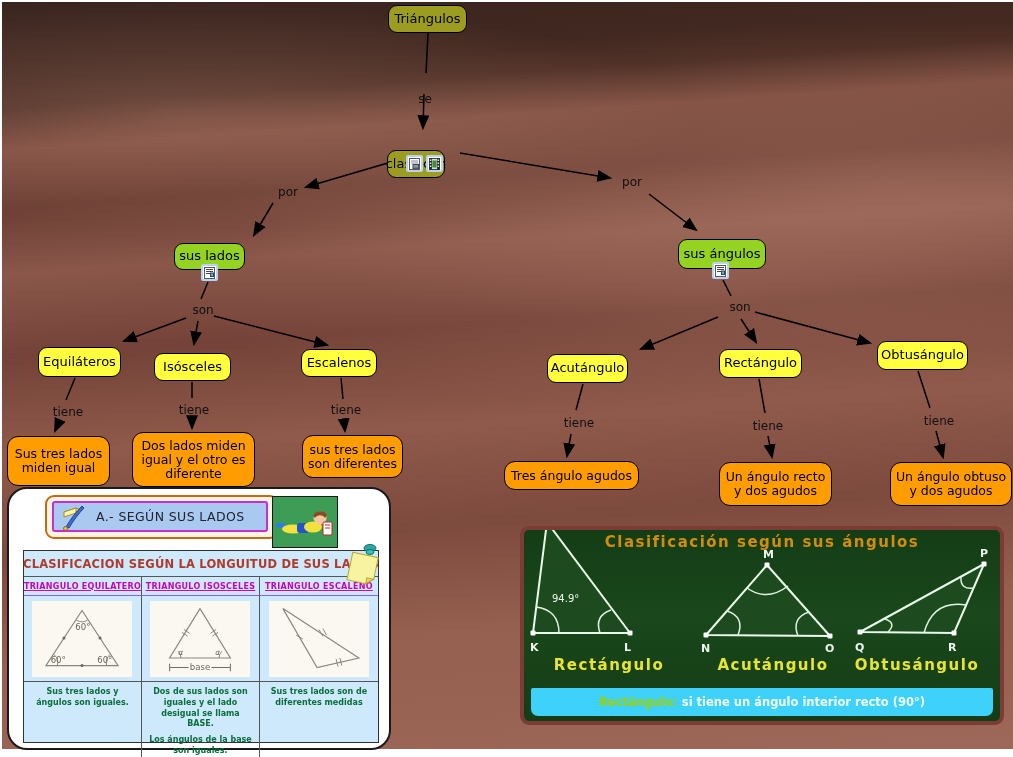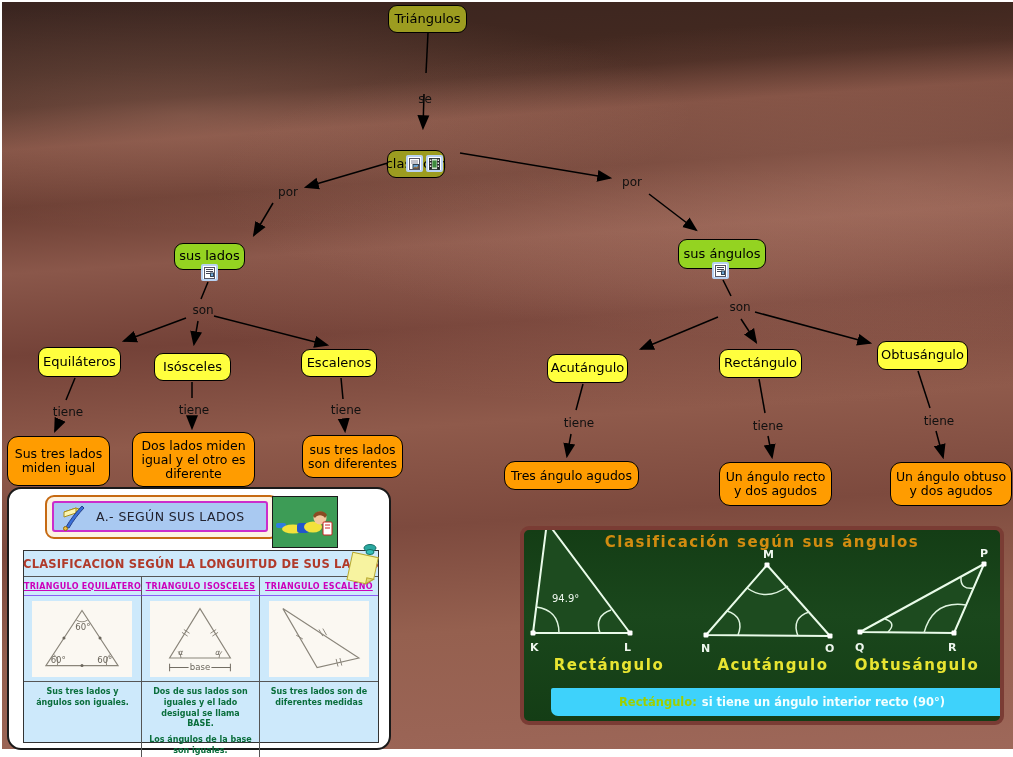--- a/index.html
+++ b/index.html
@@ -34,21 +34,21 @@
   }
   .res-icon{
     position:absolute;z-index:4;width:17px;height:17px;box-sizing:border-box;
     background:#fff;border:2px solid #b9d2f2;border-radius:2px;
     display:flex;align-items:center;justify-content:center;
   }
   .res-icon svg{display:block;}
   
   .panel{
     position:absolute;left:5px;top:485px;width:384px;height:263px;z-index:5;
-    background:#ffffff;border:2px solid #1a1a1a;border-radius:14px;box-sizing:border-box;
+    background:#ffffff;border:2px solid #1a1a1a;border-radius:20px;box-sizing:border-box;
   }
   .banner-outer{
     position:absolute;left:36px;top:6px;width:234px;height:44px;
     background:#fdf3e2;border:2px solid #c66a12;border-radius:9px;box-sizing:border-box;
   }
   .banner-inner{
     position:absolute;left:5px;top:4px;width:216px;height:31px;
     background:#a9c9f1;border:2px solid #cb2dcb;border-radius:3px;box-sizing:border-box;
     display:flex;align-items:center;
   }
@@ -91,21 +91,21 @@
   }
   .chalk-title{
     position:absolute;left:0;top:3px;width:100%;text-align:center;
     color:#d28c10;font-weight:bold;font-size:15px;letter-spacing:1.5px;white-space:nowrap;
   }
   .chalk svg.board{position:absolute;left:0;top:0;}
   .chalk-footer{
     position:absolute;left:7px;bottom:5px;width:462px;height:28px;
     background:#3ed2fb;border-radius:2px 2px 7px 7px;
     display:flex;align-items:center;justify-content:center;
-    font-size:11.5px;font-weight:bold;white-space:nowrap;margin-left:20px;
+    font-size:11.5px;font-weight:bold;white-space:nowrap;
   }
   .chalk-footer .term{color:#9fcf00;}
   .chalk-footer .rest{color:#f2ffff;margin-left:5px;}
 </style>
 </head>
 <body>
 
 <div class="stage">
 
   <svg class="arrows">

